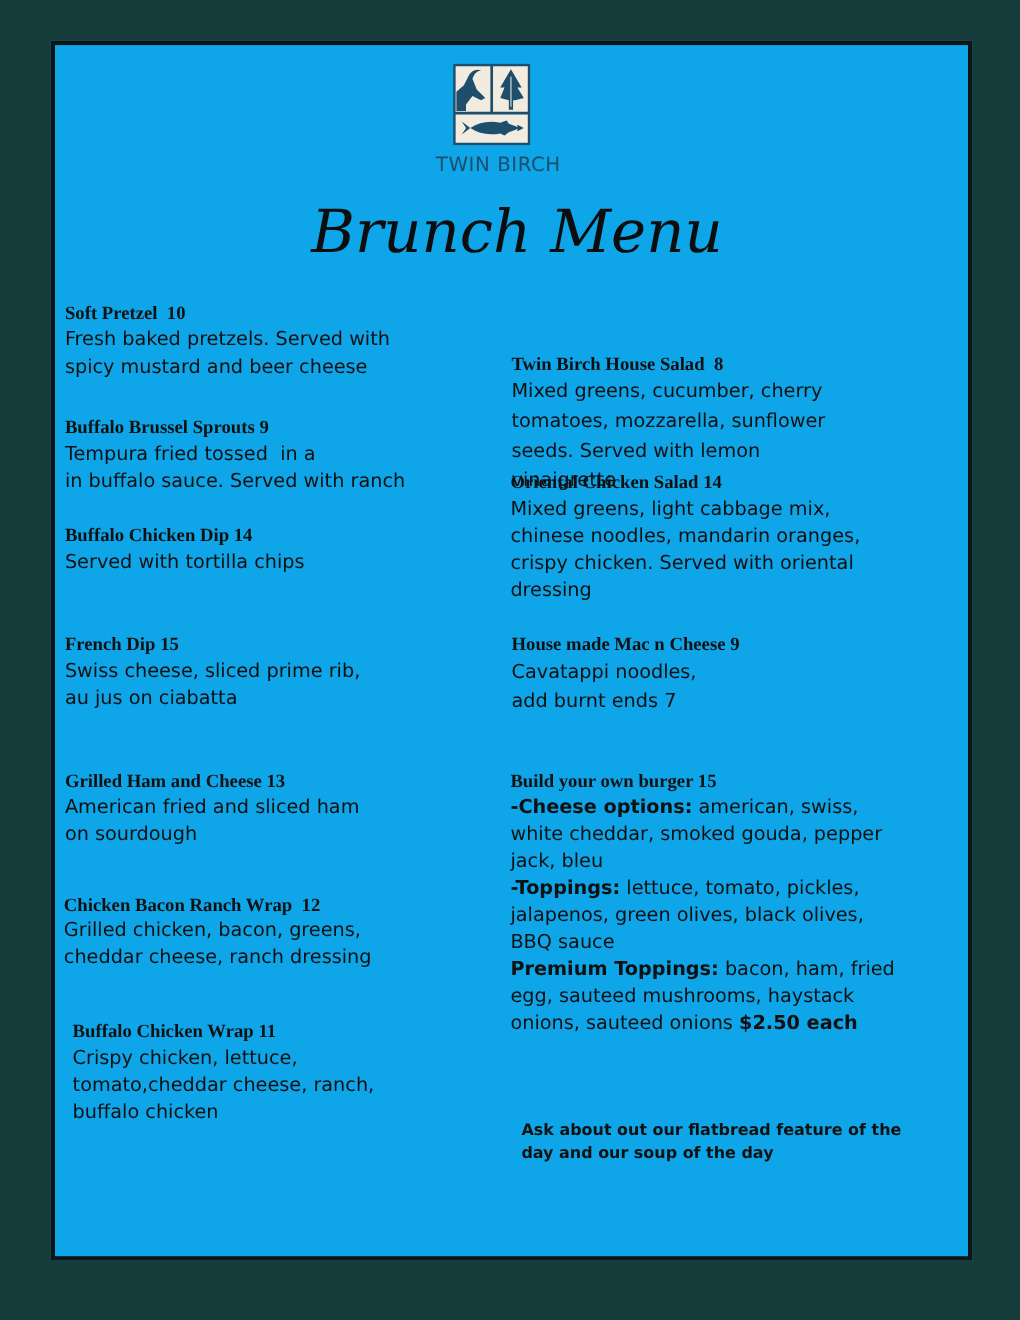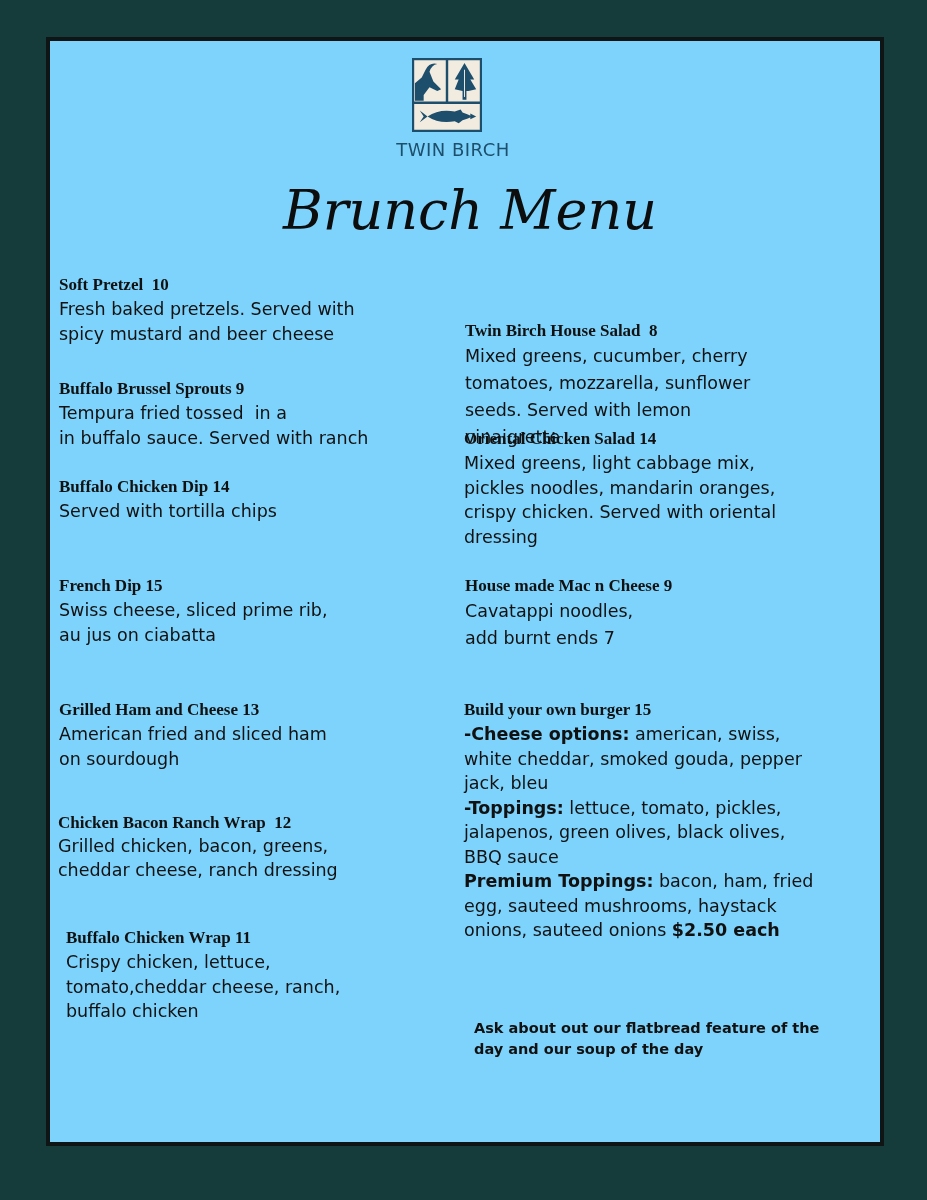--- a/index.html
+++ b/index.html
@@ -7,21 +7,21 @@
       width: 927px; height: 1200px;
       background: #153b3b;
       position: relative;
       overflow: hidden;
       font-family: "DejaVu Sans", sans-serif;
     }
     .page {
       position: absolute;
       left: 46px; top: 37px;
       width: 838px; height: 1109px;
-      background: #7dd3fc;
+      background: #0ea5e9;
       border: 4px solid #0f1414;
       box-sizing: border-box;
     }
     .logo-box {
       position: absolute; left: 0; top: 0;
       width: 70px; height: 74px;
       margin-left: 0;
     }
     .logo-name {
       position: absolute;
@@ -141,21 +141,21 @@
       <div>tomatoes, mozzarella, sunflower</div>
       <div>seeds. Served with lemon</div>
       <div>vinaigrette</div>
     </div>
   </div>
 
   <div class="item" style="left:414px;top:386px;">
     <div class="name">Oriental Chicken Salad 14</div>
     <div class="desc">
       <div>Mixed greens, light cabbage mix,</div>
-      <div>pickles noodles, mandarin oranges,</div>
+      <div>chinese noodles, mandarin oranges,</div>
       <div>crispy chicken. Served with oriental</div>
       <div>dressing</div>
     </div>
   </div>
 
   <div class="item wide" style="left:415px;top:533px;">
     <div class="name">House made Mac n Cheese 9</div>
     <div class="desc">
       <div>Cavatappi noodles,</div>
       <div>add burnt ends 7</div>

